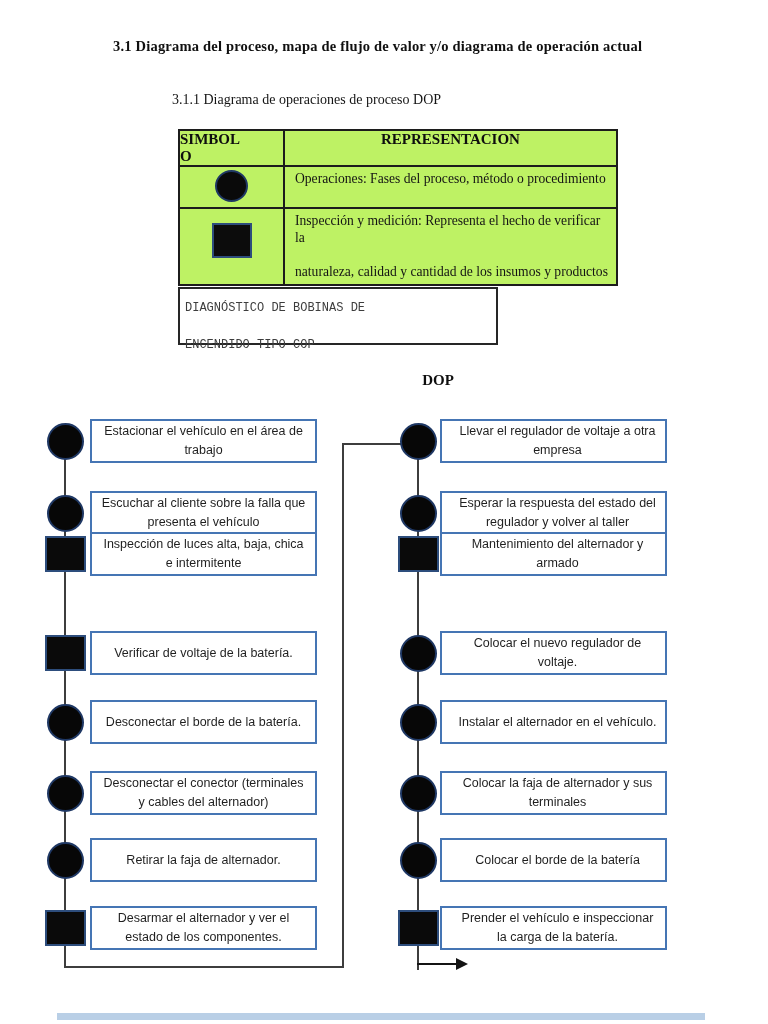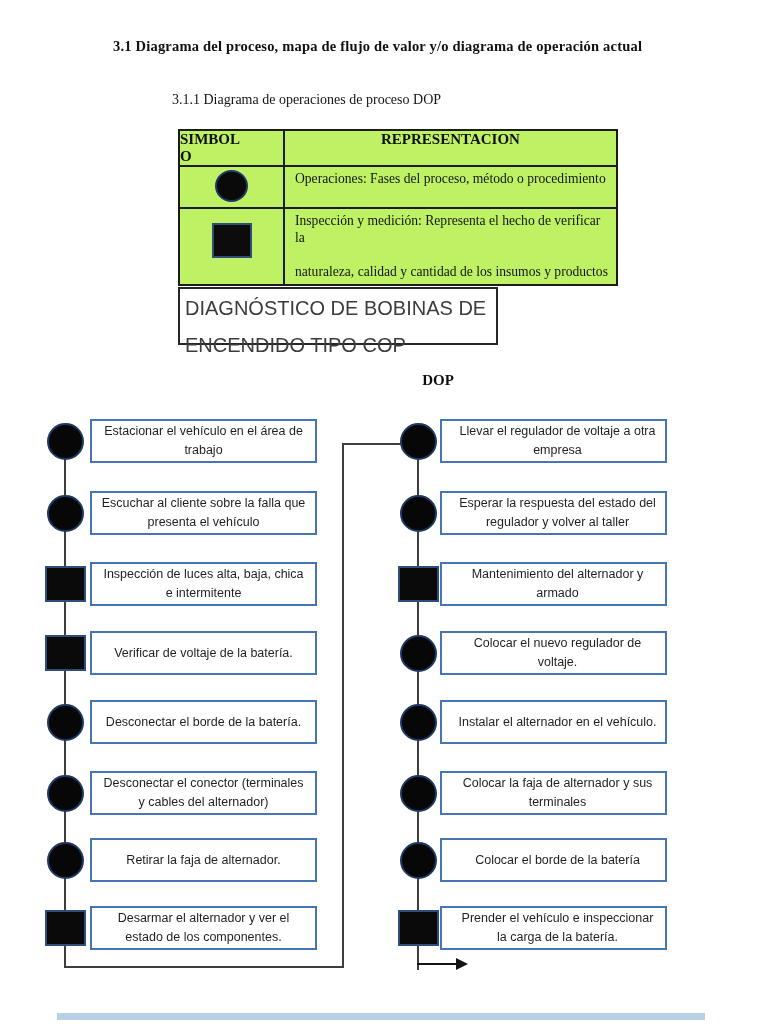--- a/index.html
+++ b/index.html
@@ -22,21 +22,21 @@
   .t-op-row td{height:35px;}
   .t-insp-row td{height:70px;}
   .t-desc{font-size:13.6px;color:#141414;padding:3px 7px 2px 10px !important;line-height:1.28;}
   .t-desc p{margin:0;}
   .t-desc p + p{margin-top:17px;}
   .tsym{display:block;margin:3px auto 0 auto;box-sizing:border-box;}
   .tsym.circle{width:33px;height:32px;border-radius:50%;background:#0a0a0a;border:2px solid #1f3864;}
   .tsym.square{width:40px;height:35px;background:#0c0c0c;border:2px solid #2d4d7c;margin-top:14px;}
   
   #diag-box{left:178px;top:287px;width:320px;height:58px;box-sizing:border-box;border:2px solid #262626;
-    font-family:Liberation Sans, sans-serif;font-size:20px;color:#3d3d3d;padding:1px 5px;}
+    font-family:Liberation Mono, monospace;font-size:12px;color:#3d3d3d;padding:1px 5px;}
   #diag-box .dline{line-height:37px;white-space:nowrap;}
   
   #dop-label{left:408px;top:372px;width:60px;text-align:center;font-weight:bold;font-size:15px;color:#0e0e0e;}
   
   .frow{position:absolute;left:0;width:768px;height:44px;}
   .fbox{position:absolute;top:0;width:227px;height:44px;box-sizing:border-box;border:2px solid #4575b4;
     background:#fff;display:flex;align-items:center;justify-content:center;text-align:center;
     font-family:"Liberation Sans",sans-serif;font-size:12.5px;line-height:1.5;color:#1f1f1f;padding:1px 7px;z-index:2;}
   .lbox{left:90px;} .rbox{left:440px;padding-left:15px;}
   .fsym{position:absolute;box-sizing:border-box;z-index:3;}
@@ -104,21 +104,21 @@
     <div class="fbox lbox">Estacionar el vehículo en el área de trabajo</div>
     <span class="fsym rsym circle"></span>
     <div class="fbox rbox">Llevar el regulador de voltaje a otra empresa</div>
   </div>
   <div class="frow" style="top:491px">
     <span class="fsym lsym circle"></span>
     <div class="fbox lbox">Escuchar al cliente sobre la falla que presenta el vehículo</div>
     <span class="fsym rsym circle"></span>
     <div class="fbox rbox">Esperar la respuesta del estado del regulador y volver al taller</div>
   </div>
-  <div class="frow" style="top:562px">
+  <div class="frow" style="top:532px">
     <span class="fsym lsym square"></span>
     <div class="fbox lbox">Inspección de luces alta, baja, chica e intermitente</div>
     <span class="fsym rsym square"></span>
     <div class="fbox rbox">Mantenimiento del alternador y armado</div>
   </div>
   <div class="frow" style="top:631px">
     <span class="fsym lsym square"></span>
     <div class="fbox lbox">Verificar de voltaje de la batería.</div>
     <span class="fsym rsym circle"></span>
     <div class="fbox rbox">Colocar el nuevo regulador de voltaje.</div>

